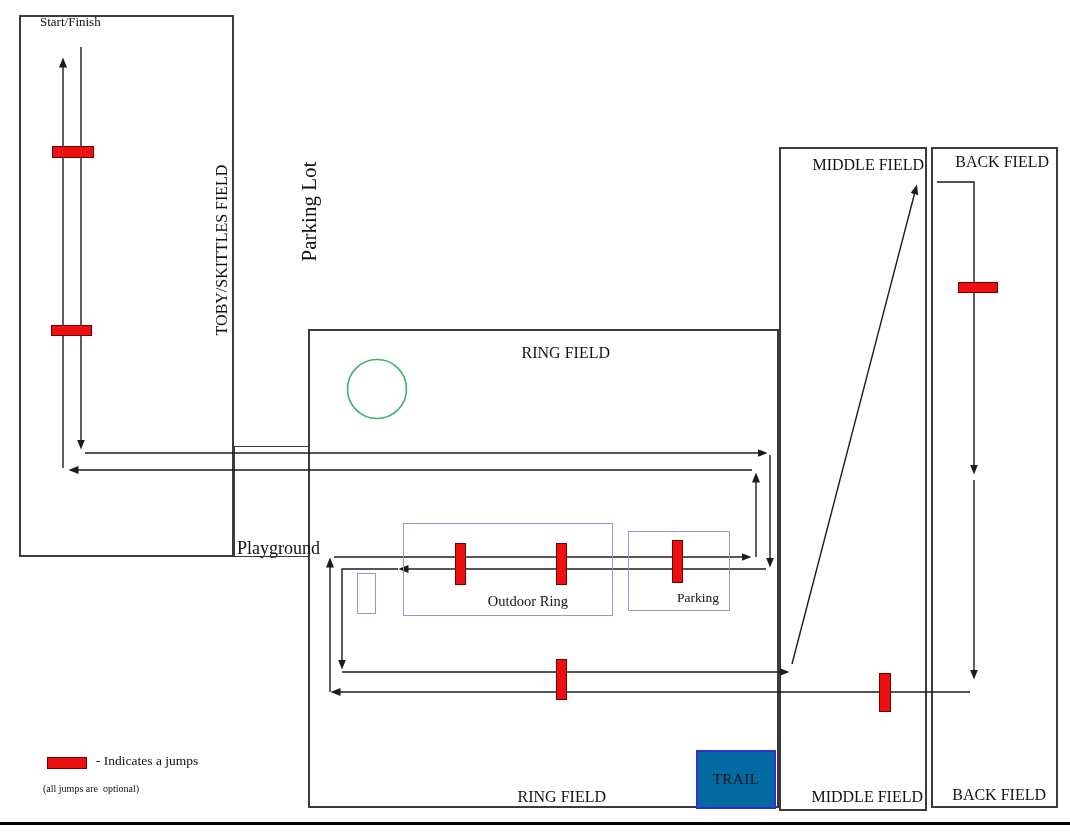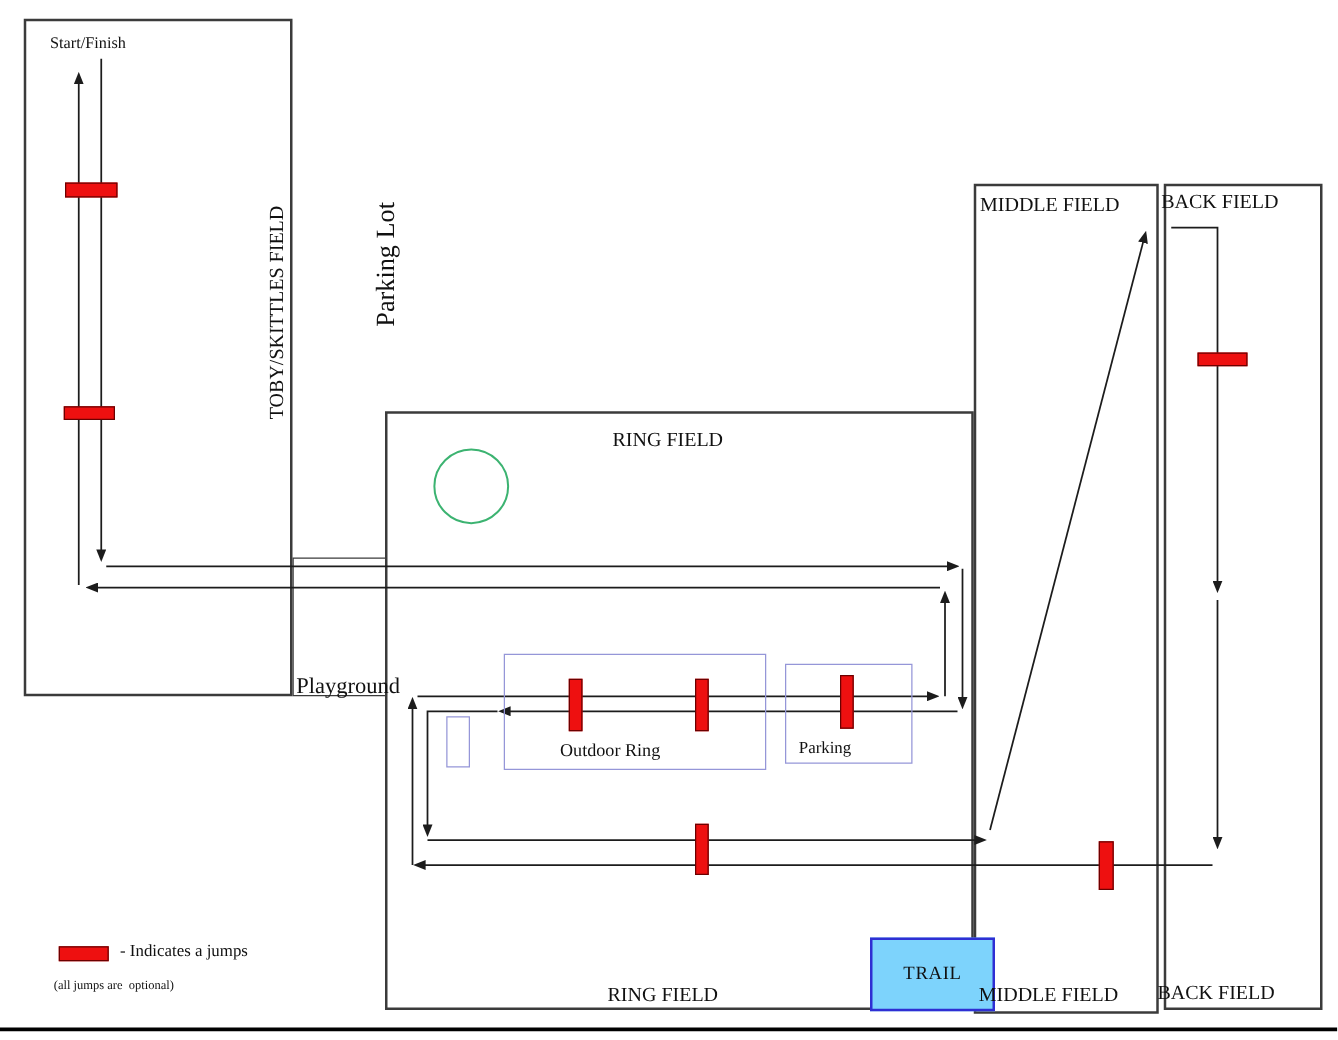--- a/index.html
+++ b/index.html
@@ -30,33 +30,33 @@
   .blue-box {
     position: absolute; box-sizing: border-box;
     border: 1.5px solid var(--box-blue, #9596d8);
     z-index: 2;
   }
   #outdoor-ring-box { left: 403px; top: 523px; width: 210px; height: 93px; }
   #indoor-box       { left: 628px; top: 531px; width: 102px; height: 80px; }
   #shed-box         { left: 357px; top: 573px; width: 19px;  height: 41px; }
   #trail-box {
     position: absolute; box-sizing: border-box;
-    left: 696px; top: 750px; width: 100px; height: 59px;
+    left: 696px; top: 750px; width: 80px; height: 59px;
     border: 2px solid var(--trail-blue, #2f2fd3);
-    background: #7dd3fc;
+    background: #0369a1;
     z-index: 2;
     display: flex; align-items: center; justify-content: center;
   }
   
   .lbl { position: absolute; z-index: 4; white-space: nowrap; }
-  .ctr { text-align: left; }
+  .ctr { text-align: right; }
   #title { left: 296px; top: 14px; }
   #title .main { font-size: 27px; letter-spacing: 0.5px; }
   #title .suffix { font-size: 16px; margin-left: 7px; }
-  #start-finish { left: 40px; top: 26px; font-size: 13px; }
+  #start-finish { left: 40px; top: 14px; font-size: 13px; }
   #toby-label {
     left: 92px; top: 241px; width: 260px; font-size: 16px;
     text-align: center;
     transform: rotate(-90deg); transform-origin: center;
   }
   #parking-lot {
     left: 239px; top: 199px; width: 140px; font-size: 21px;
     text-align: center;
     transform: rotate(-90deg); transform-origin: center;
   }

